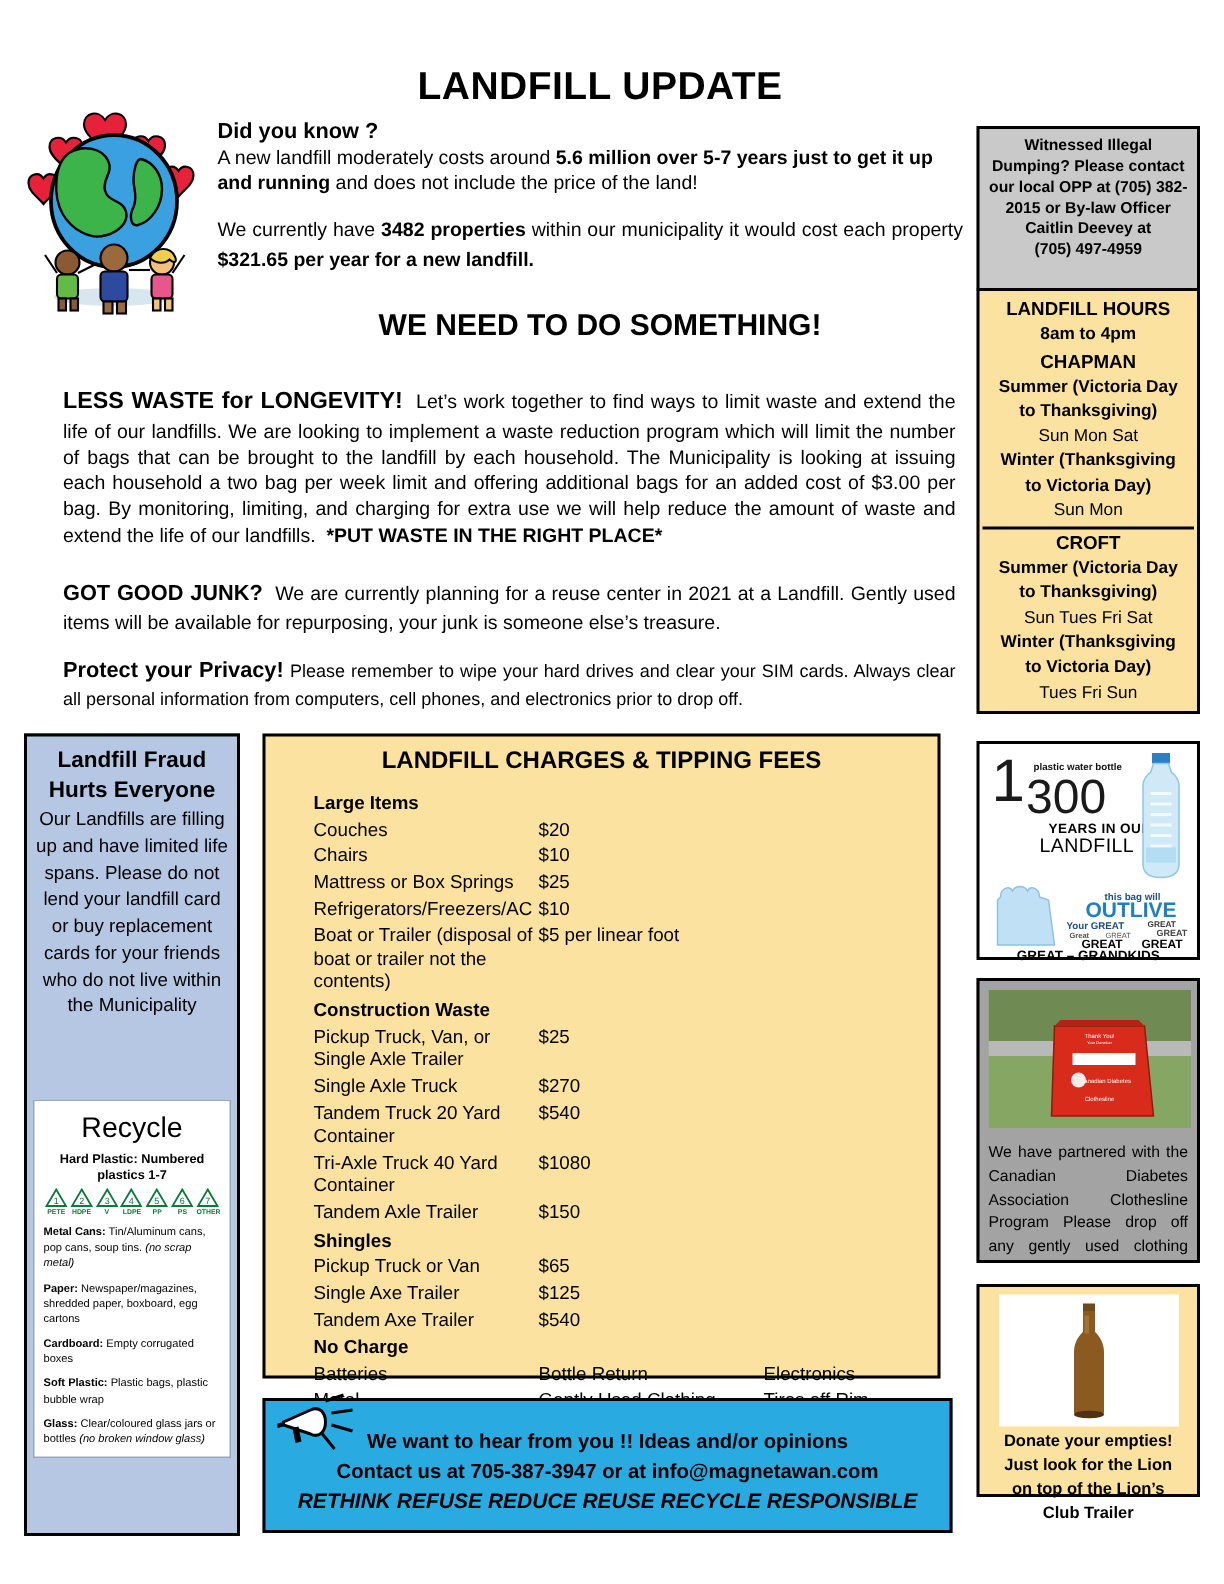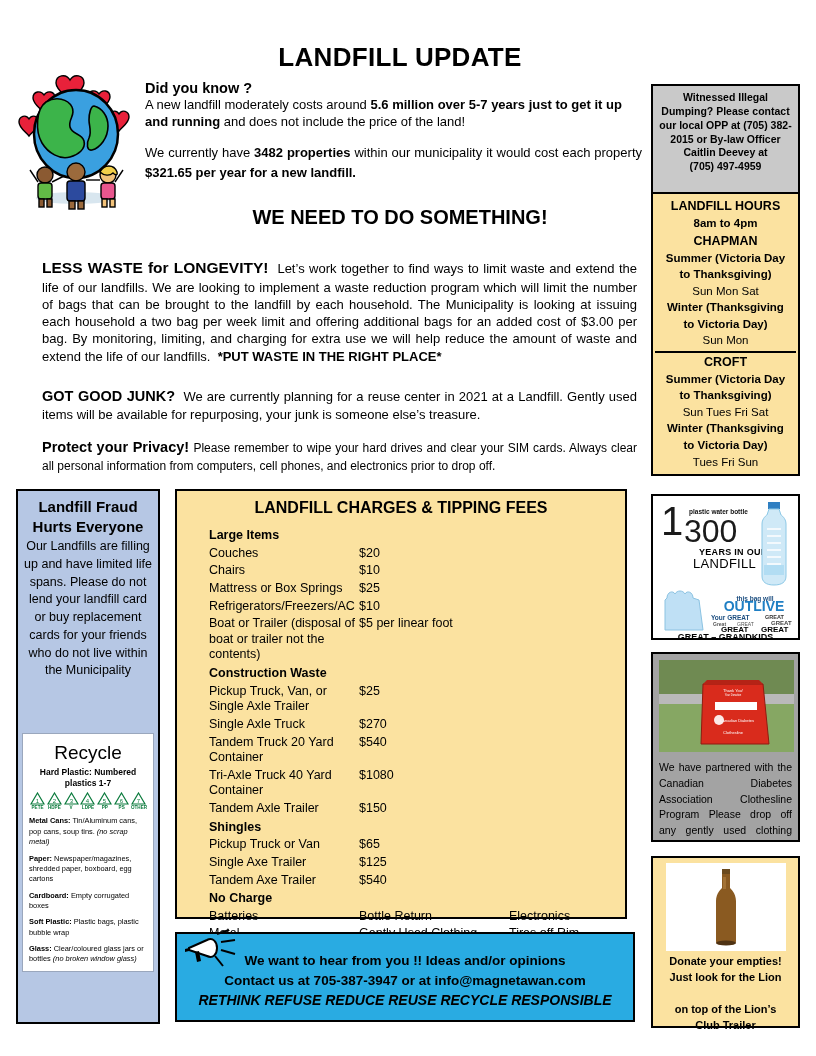--- a/index.html
+++ b/index.html
@@ -261,32 +261,32 @@
         <text x="74" y="32" font-family="Liberation Sans, sans-serif" font-size="4" fill="#fff" text-anchor="middle">Thank You!</text>
         <text x="74" y="36" font-family="Liberation Sans, sans-serif" font-size="2.6" fill="#fff" text-anchor="middle">Your Donation</text>
         <circle cx="60" cy="60" r="5" fill="#fff" opacity=".9"></circle>
         <text x="78" y="62" font-family="Liberation Sans, sans-serif" font-size="4" fill="#fff" text-anchor="middle">Canadian Diabetes</text>
         <text x="74" y="74" font-family="Liberation Sans, sans-serif" font-size="4" fill="#fff" text-anchor="middle">Clothesline</text>
       </g>
     </svg>
     <div class="clothes-txt">We have partnered with the Canadian Diabetes Association Clothesline Program Please drop off any gently used clothing</div>
   </div>
 
-  <div class="rcol box-yellow" style="top:856px;height:172px;box-sizing:border-box;padding:5px 4px;">
+  <div class="rcol box-yellow" style="top:856px;height:142px;box-sizing:border-box;padding:5px 4px;">
     <div style="background:#fff;width:120px;margin:0 auto;height:88px;display:flex;align-items:center;justify-content:center;">
       <svg width="34" height="80" viewBox="0 0 34 80">
         <rect x="13" y="2" width="8" height="5" fill="#6b4a1e"></rect>
         <path d="M13 7h8v14c0 0 6 5 6 13v40c0 3-2 4-10 4s-10-1-10-4V34c0-8 6-13 6-13z" fill="#8a5a21"></path>
         <path d="M14 10h3v12h-3z" fill="#b88747" opacity=".55"></path>
         <ellipse cx="17" cy="76" rx="10" ry="2.5" fill="#4e3213"></ellipse>
       </svg>
     </div>
     <div class="bottle-cap">Donate your empties!</div>
     <div class="bottle-cap" style="margin-top:0">Just look for the Lion</div>
-    <div class="bottle-cap" style="margin-top:16px">on top of the Lion’s</div>
+    <div class="bottle-cap" style="margin-top:0">on top of the Lion’s</div>
     <div class="bottle-cap" style="margin-top:0">Club Trailer</div>
   </div>
 
   <div class="blue-left-strip"></div>
   <div class="fraud-box" style="height:535px;">
     <div class="fraud-h">Landfill Fraud</div>
     <div class="fraud-h">Hurts Everyone</div>
     <div class="fraud-p">Our Landfills are filling up and have limited life spans. Please do not lend your landfill card or buy replacement cards for your friends who do not live within the Municipality</div>
   </div>
 

